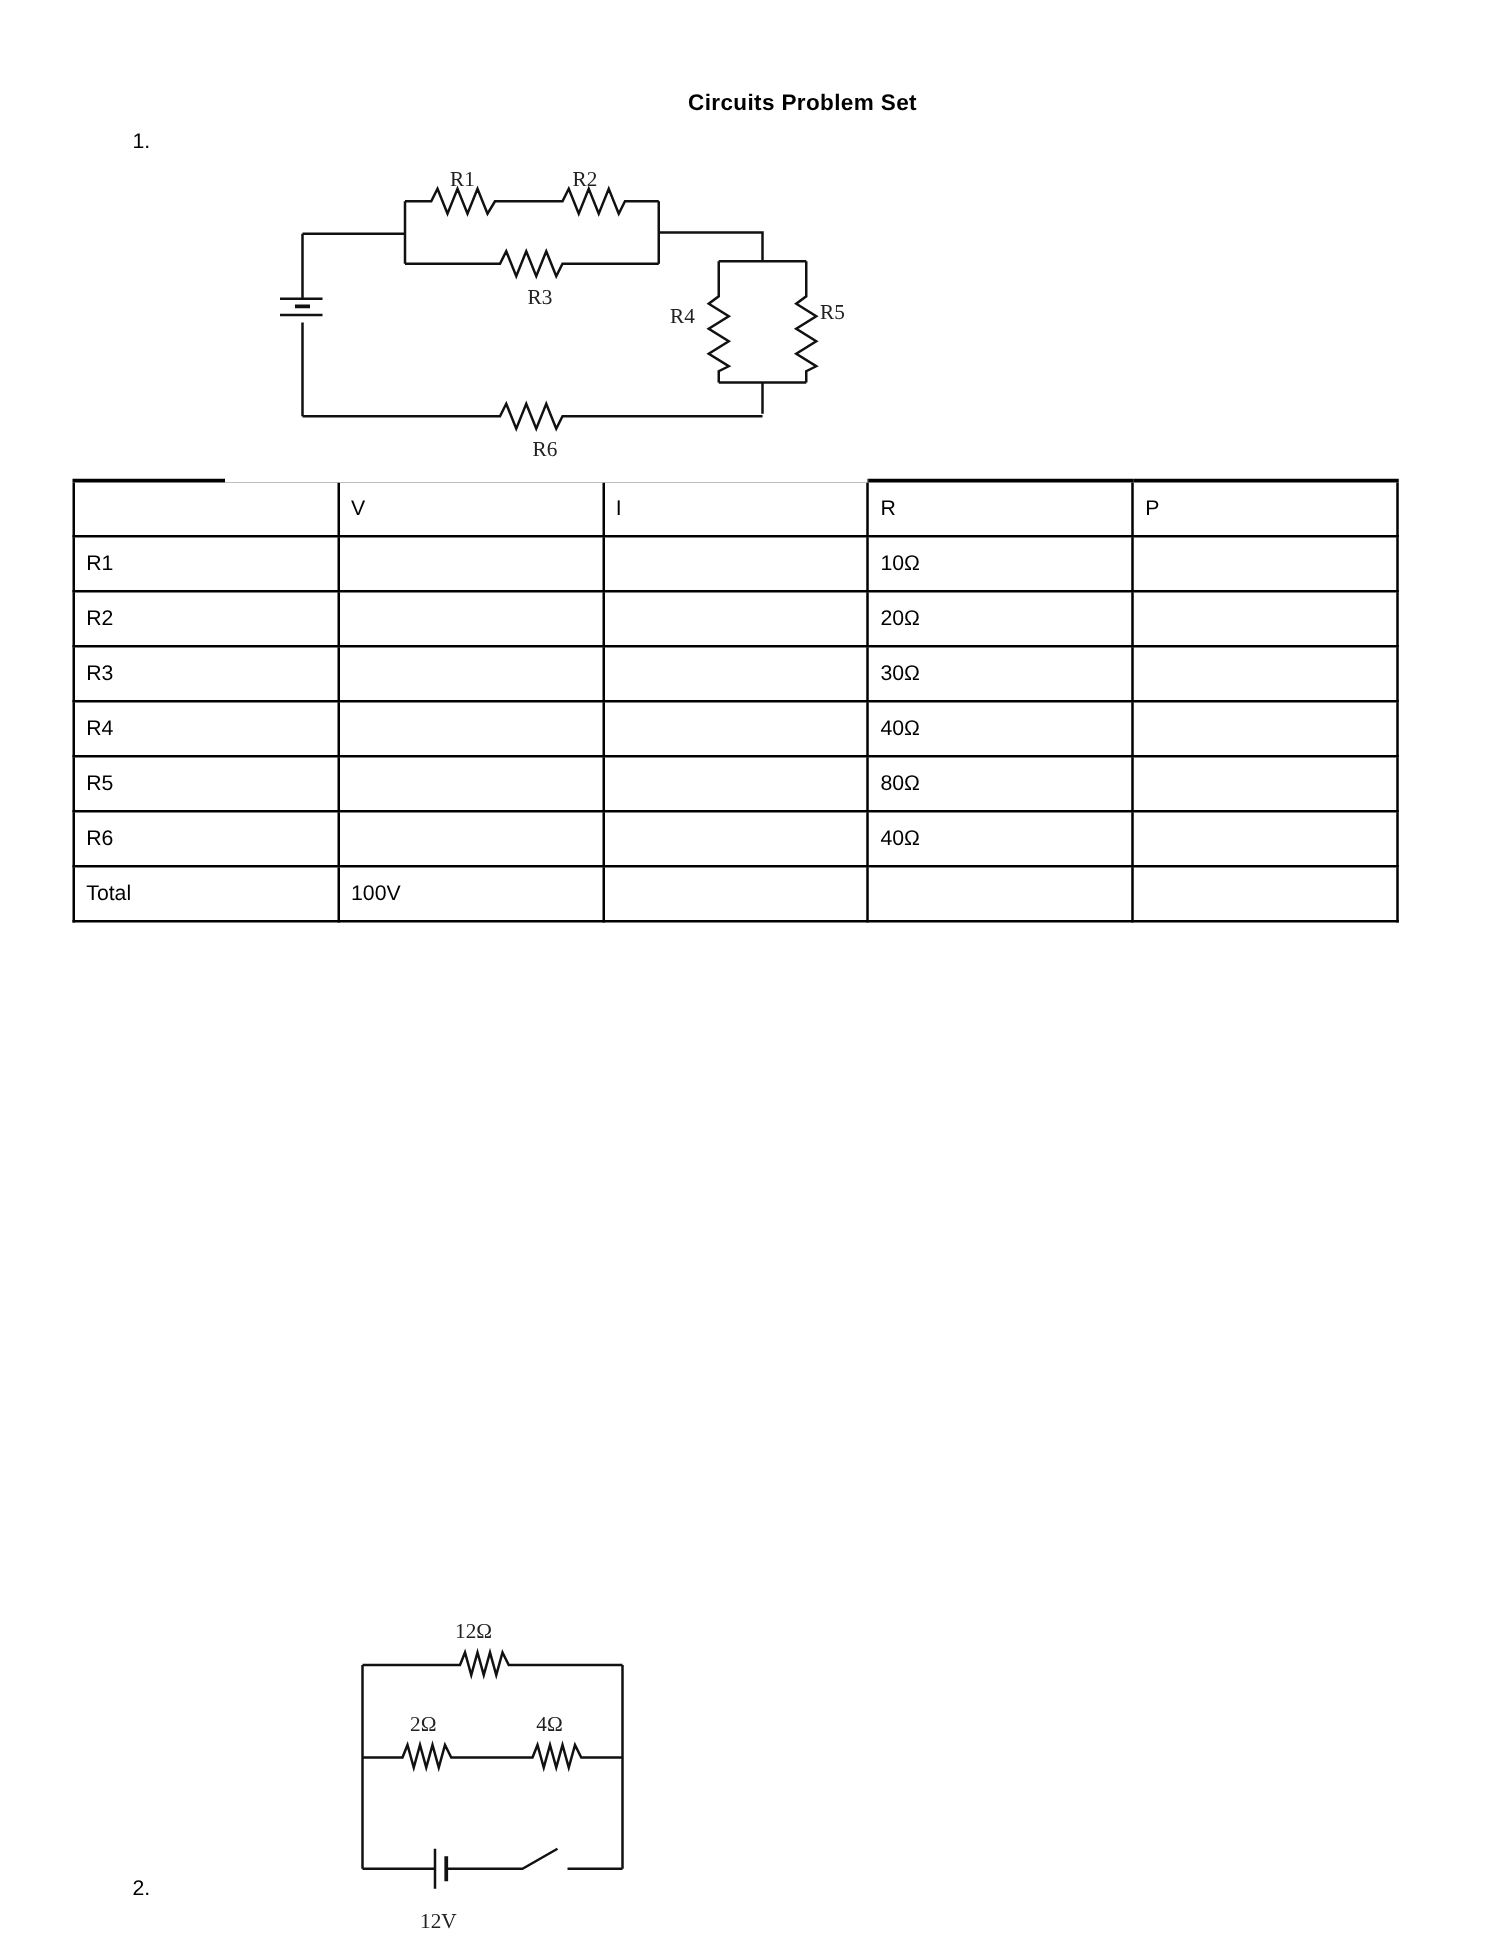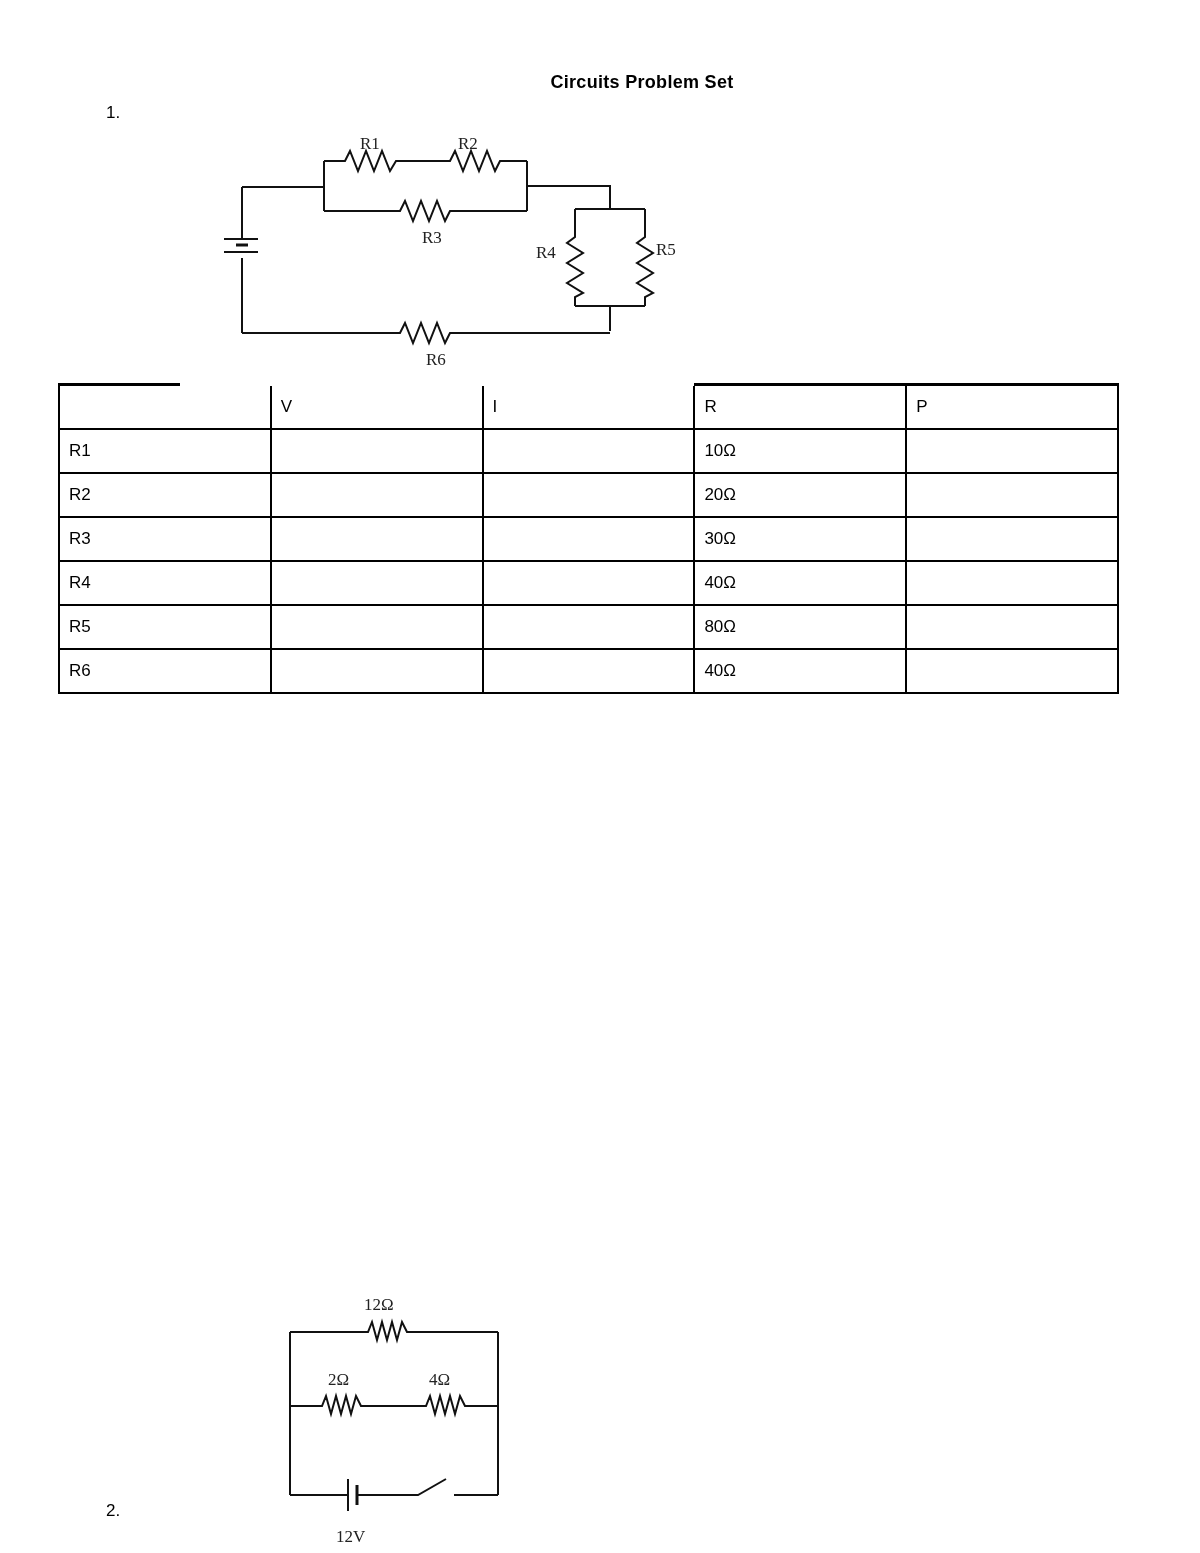--- a/index.html
+++ b/index.html
@@ -105,20 +105,27 @@
     <td>80Ω</td>
     <td></td>
   </tr>
   <tr>
     <td>R6</td>
     <td></td>
     <td></td>
     <td>40Ω</td>
     <td></td>
   </tr>
+  <tr>
+    <td>Total</td>
+    <td>100V</td>
+    <td></td>
+    <td></td>
+    <td></td>
+  </tr>
 </tbody>
   </table>
 
 <div class="mask"></div>
 
 <div class="qnum" style="top:1501px;left:106px;">2.</div>
 
 <div class="circuit" style="top:1285px;left:276px;">
   <svg width="240" height="265" viewBox="0 0 240 265" xmlns="http://www.w3.org/2000/svg" font-family="Liberation Serif, DejaVu Serif, serif" font-size="17" fill="none" stroke="#111" stroke-width="2">
 

